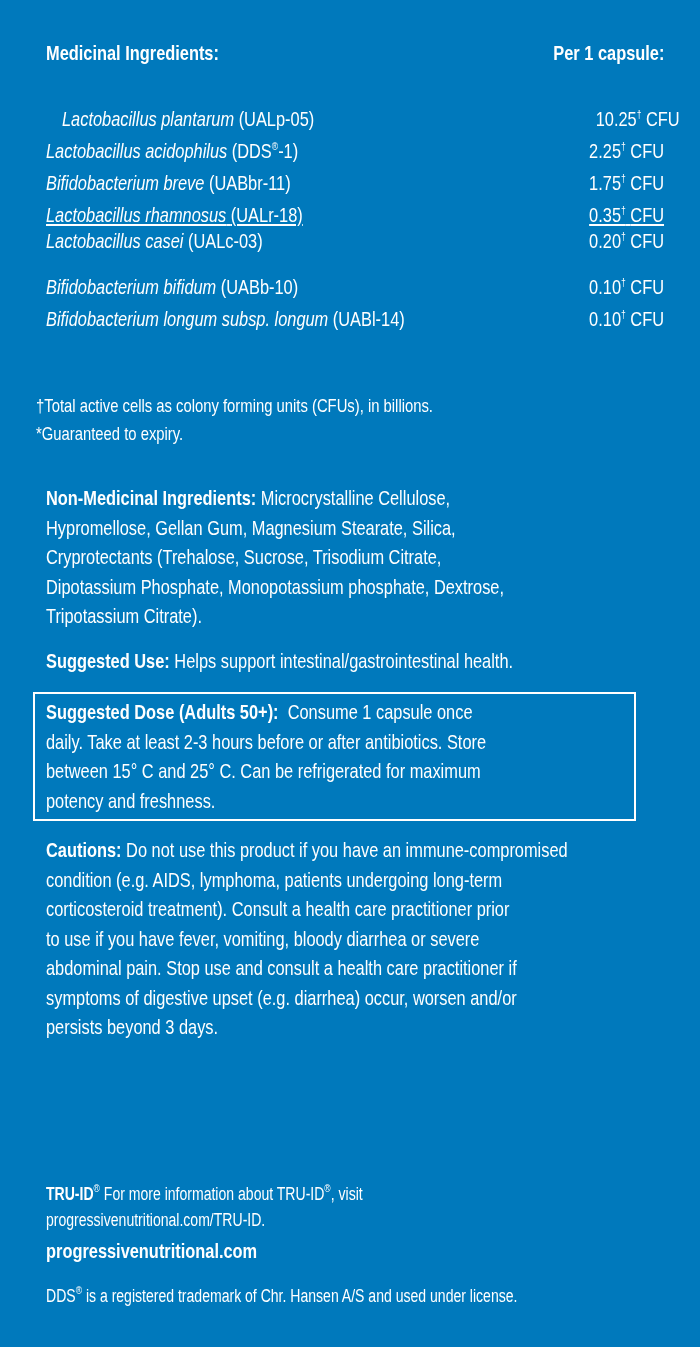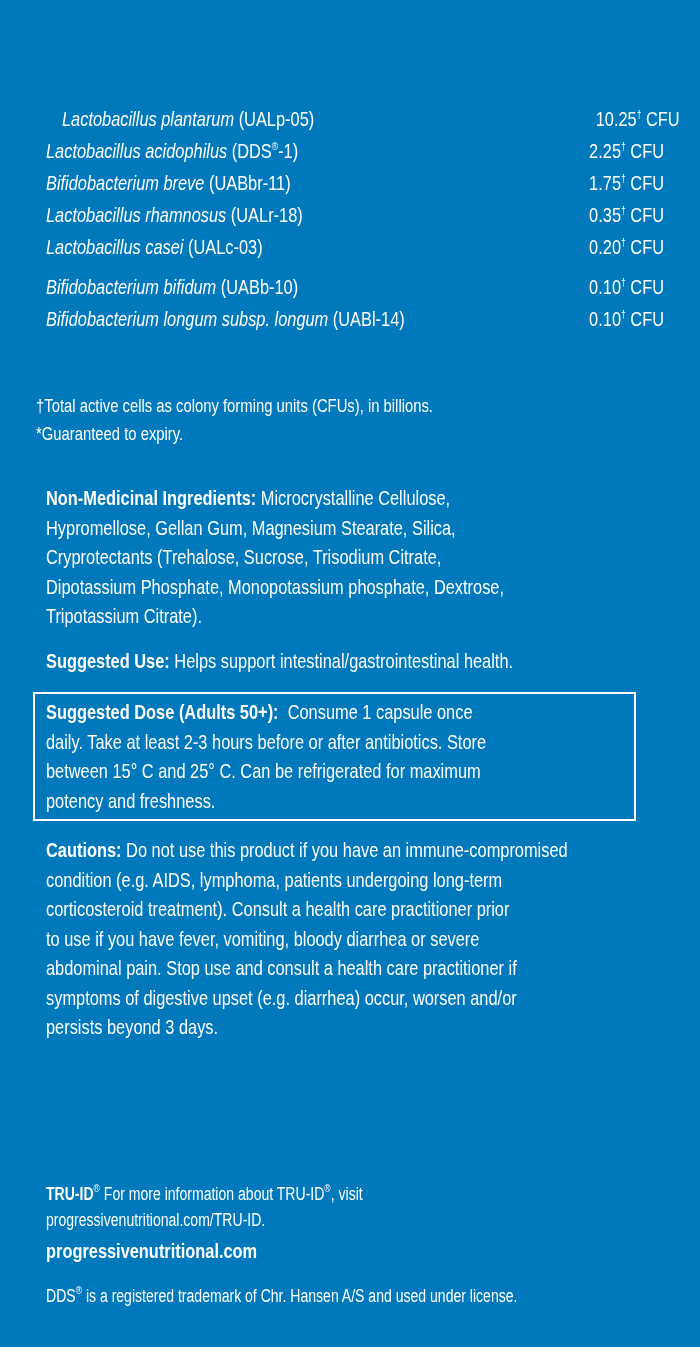--- a/index.html
+++ b/index.html
@@ -39,38 +39,42 @@
   .small {
     position: absolute; left: 46px; font-size: 18px; line-height: 27px;
     transform: scaleX(0.78); transform-origin: 0 0; white-space: nowrap;
   }
 </style>
 </head>
 <body>
 
 <div class="page">
 
+  <div class="row" style="top:37px;">
+    <span class="cond bold">Medicinal Ingredients:</span>
+    <span class="cond-r bold">Per 1 capsule:</span>
+  </div>
 
   <div class="row" style="top:103px;margin-left:16px;">
     <span class="cond"><span class="italic">Lactobacillus plantarum</span> <span>(UALp-05)</span></span>
     <span class="cond-r"><span>10.25</span><sup>†</sup> <span>CFU</span></span>
   </div>
   <div class="row" style="top:135px;">
     <span class="cond"><span class="italic">Lactobacillus acidophilus</span> <span>(DDS</span><sup>®</sup><span>-1)</span></span>
     <span class="cond-r"><span>2.25</span><sup>†</sup> <span>CFU</span></span>
   </div>
   <div class="row" style="top:167px;align-items:center;">
     <span class="cond"><span class="italic">Bifidobacterium breve</span> <span>(UABbr-11)</span></span>
     <span class="cond-r"><span>1.75</span><sup>†</sup> <span>CFU</span></span>
   </div>
-  <div class="row" style="top:199px;">
+  <div class="row" style="top:199px;text-decoration:underline;">
     <span class="cond"><span class="italic">Lactobacillus rhamnosus</span> <span>(UALr-18)</span></span>
     <span class="cond-r"><span>0.35</span><sup>†</sup> <span>CFU</span></span>
   </div>
-  <div class="row" style="top:231px;gap:32px;">
+  <div class="row" style="top:225px;gap:32px;">
     <span class="cond"><span class="italic">Lactobacillus casei</span> <span>(UALc-03)</span></span>
     <span class="cond-r"><span>0.20</span><sup>†</sup> <span>CFU</span></span>
   </div>
   <div class="row" style="top:271px;">
     <span class="cond"><span class="italic">Bifidobacterium bifidum</span> <span>(UABb-10)</span></span>
     <span class="cond-r"><span>0.10</span><sup>†</sup> <span>CFU</span></span>
   </div>
   <div class="row" style="top:303px;">
     <span class="cond"><span class="italic">Bifidobacterium longum subsp. longum</span> <span>(UABl-14)</span></span>
     <span class="cond-r"><span>0.10</span><sup>†</sup> <span>CFU</span></span>

